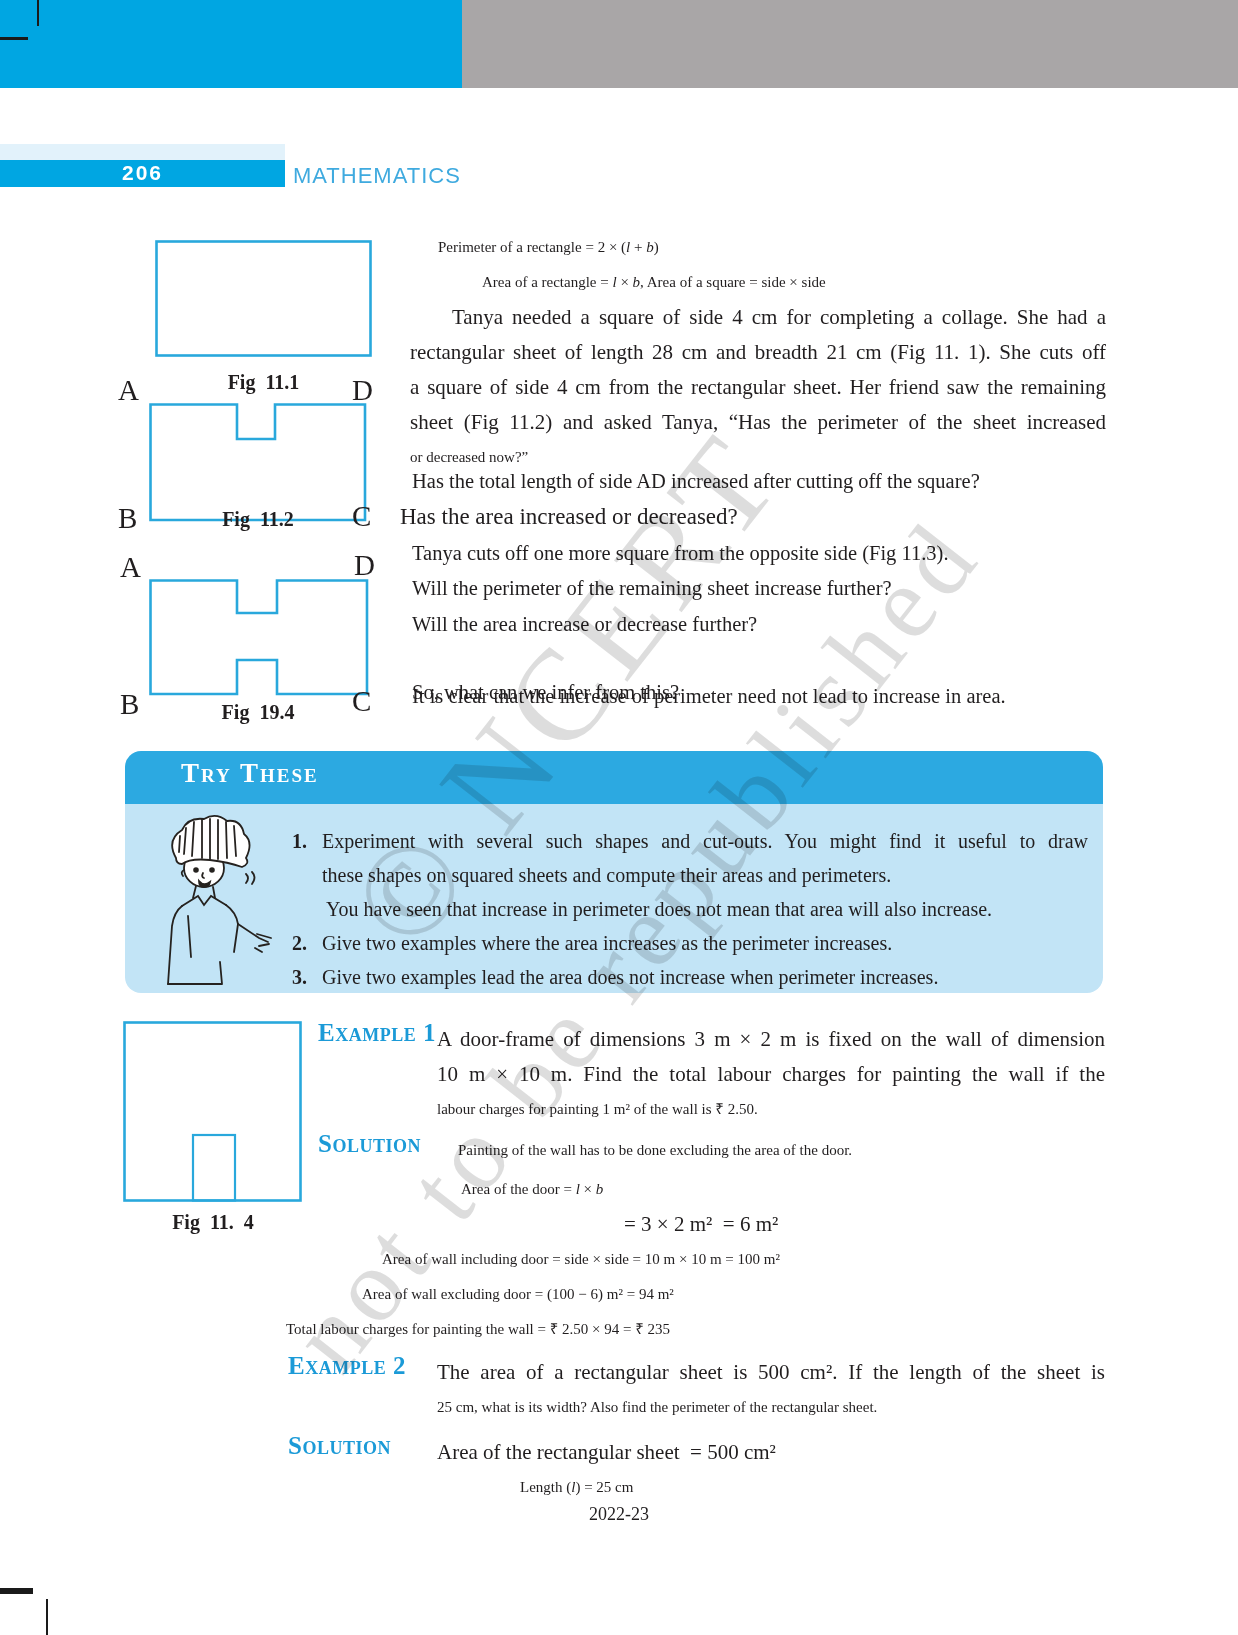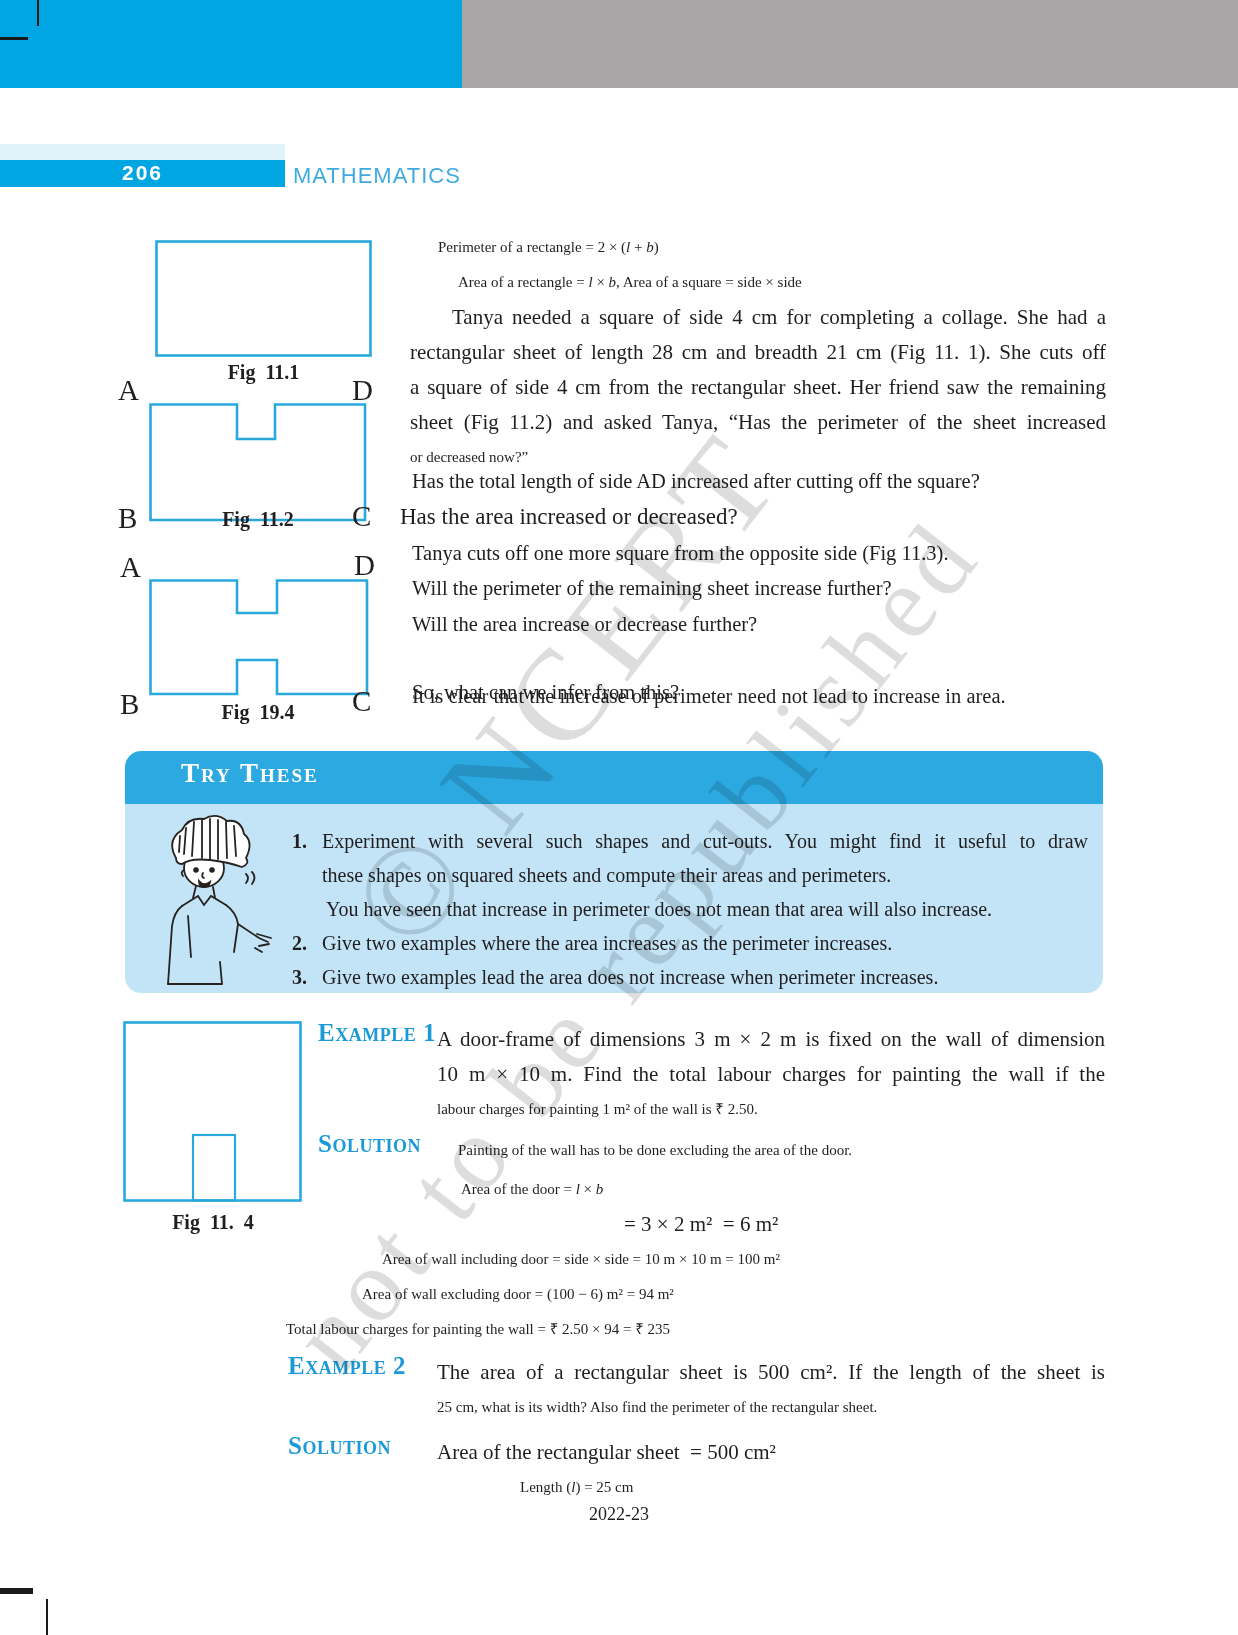--- a/index.html
+++ b/index.html
@@ -61,21 +61,21 @@
   <div class="abs strip-blue"></div>
   <div class="abs pagenum">206</div>
   <div class="abs subject">MATHEMATICS</div>
 
   <div class="abs wm" id="wm1">© NCERT</div>
   <div class="abs wm" id="wm2">not to be republished</div>
 
   <svg class="abs" style="left:155px;top:240px;" width="217" height="117" viewBox="0 0 217 117">
     <rect x="1.5" y="1.5" width="214" height="114" fill="none" stroke="#29a8dc" stroke-width="2.6"></rect>
   </svg>
-  <div class="abs figcap" style="left:155px;top:361px;width:217px;">Fig 11.1</div>
+  <div class="abs figcap" style="left:155px;top:371px;width:217px;">Fig 11.1</div>
 
   <div class="abs corner" style="left:118px;top:376px;">A</div>
   <div class="abs corner" style="left:352px;top:376px;">D</div>
   <svg class="abs" style="left:149px;top:403px;" width="218" height="119" viewBox="0 0 218 119">
     <polygon points="1.5,1.5 88,1.5 88,36 126,36 126,1.5 216,1.5 216,117 1.5,117" fill="none" stroke="#29a8dc" stroke-width="2.6"></polygon>
   </svg>
   <div class="abs corner" style="left:118px;top:504px;">B</div>
   <div class="abs corner" style="left:352px;top:502px;">C</div>
   <div class="abs figcap" style="left:149px;top:508px;width:218px;">Fig 11.2</div>
 
@@ -84,21 +84,21 @@
   <svg class="abs" style="left:149px;top:579px;" width="220" height="117" viewBox="0 0 220 117">
     <polygon points="1.5,1.5 88,1.5 88,34 128,34 128,1.5 218,1.5 218,115 128,115 128,81 88,81 88,115 1.5,115" fill="none" stroke="#29a8dc" stroke-width="2.6"></polygon>
   </svg>
   <div class="abs corner" style="left:120px;top:690px;">B</div>
   <div class="abs corner" style="left:352px;top:687px;">C</div>
   <div class="abs figcap" style="left:149px;top:701px;width:218px;">Fig 19.4</div>
 
   <div class="abs t" style="left:438px;top:230px;">
     <span>Perimeter of a rectangle = 2 × (</span><span class="ital">l</span><span> + </span><span class="ital">b</span><span>)</span>
   </div>
-  <div class="abs t" style="left:458px;top:265px;">
+  <div class="abs t" style="left:482px;top:265px;">
     <span>Area of a rectangle = </span><span class="ital">l</span><span> × </span><span class="ital">b</span><span>, Area of a square = side × side</span>
   </div>
 
   <div class="abs jl" style="left:410px;top:300px;width:696px;text-indent:42px;">Tanya needed a square of side 4 cm for completing a collage. She had a</div>
   <div class="abs jl" style="left:410px;top:335px;width:696px;">rectangular sheet of length 28 cm and breadth 21 cm (Fig 11. 1). She cuts off</div>
   <div class="abs jl" style="left:410px;top:370px;width:696px;">a square of side 4 cm from the rectangular sheet. Her friend saw the remaining</div>
   <div class="abs jl" style="left:410px;top:405px;width:696px;">sheet (Fig 11.2) and asked Tanya, “Has the perimeter of the sheet  increased</div>
   <div class="abs t" style="left:410px;top:440px;">or decreased now?”</div>
 
   <div class="abs t" style="left:412px;top:464px;font-size:20.5px;">Has the total length of side AD increased after cutting off the square?</div>

